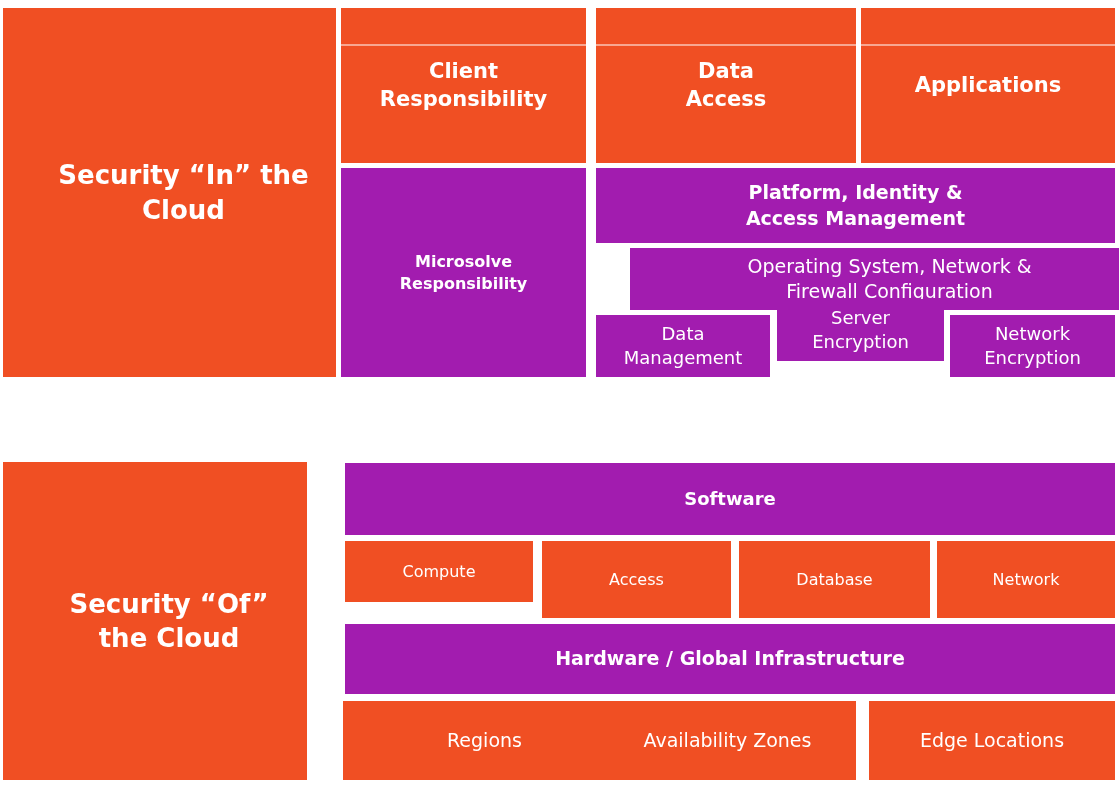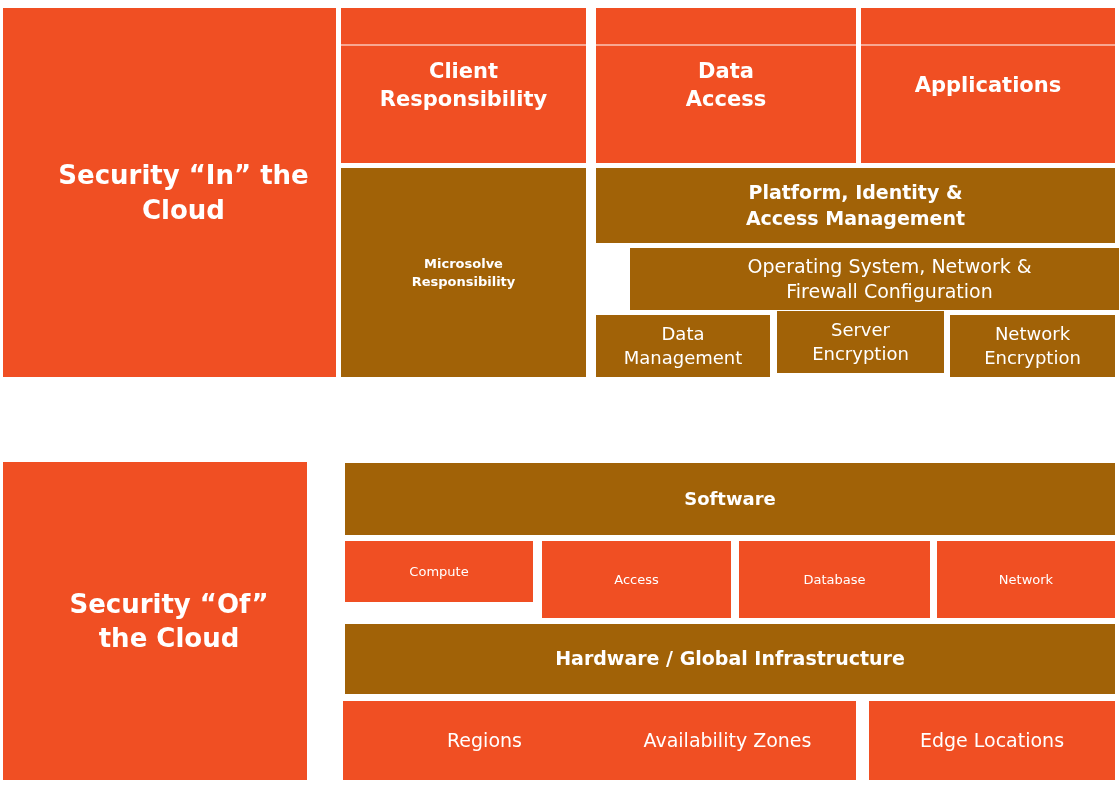--- a/index.html
+++ b/index.html
@@ -23,33 +23,33 @@
     text-align: center;
     color: #ffffff;
     box-sizing: border-box;
   }
   .box .label {
     white-space: pre-line;
     line-height: 1.32;
     padding: 0 8px;
   }
   .orange { background: #F04F23; }
-  .slate  { background: #a16207; }
+  .slate  { background: #a21caf; }
   .bold   { font-weight: bold; }
   .strip-line {
     position: absolute;
     left: 0;
     right: 0;
     top: 36px;
     height: 2px;
     background: rgba(255,255,255,0.5);
   }
   .fs26 { font-size: 26px; padding-left: 28px; }
   .fs21 { font-size: 21px; }
-  .fs20 { font-size: 13px; align-items: center; }
+  .fs20 { font-size: 16px; align-items: center; }
   .fs19 { font-size: 19px; }
   .fs18 { font-size: 18px; }
 </style>
 </head>
 <body>
 
 <div id="canvas">
 
   <div class="box orange bold fs26" style="left:3px; top:8px; width:333px; height:369px;">
     <span class="label">Security “In” the
@@ -86,21 +86,21 @@
   <div class="box slate fs19" style="left:596px; top:248px; width:519px; height:62px;margin-left:34px;">
     <span class="label">Operating System, Network &amp;
 Firewall Configuration</span>
   </div>
 
   <div class="box slate fs18" style="left:596px; top:315px; width:174px; height:62px;">
     <span class="label">Data
 Management</span>
   </div>
 
-  <div class="box slate fs18" style="left:777px; top:311px; width:167px; height:62px;">
+  <div class="box slate fs18" style="left:777px; top:299px; width:167px; height:62px;">
     <span class="label">Server
 Encryption</span>
   </div>
 
   <div class="box slate fs18" style="left:950px; top:315px; width:165px; height:62px;">
     <span class="label">Network
 Encryption</span>
   </div>
 
   <div class="box orange bold fs26" style="left:3px; top:462px; width:304px; height:318px;">

